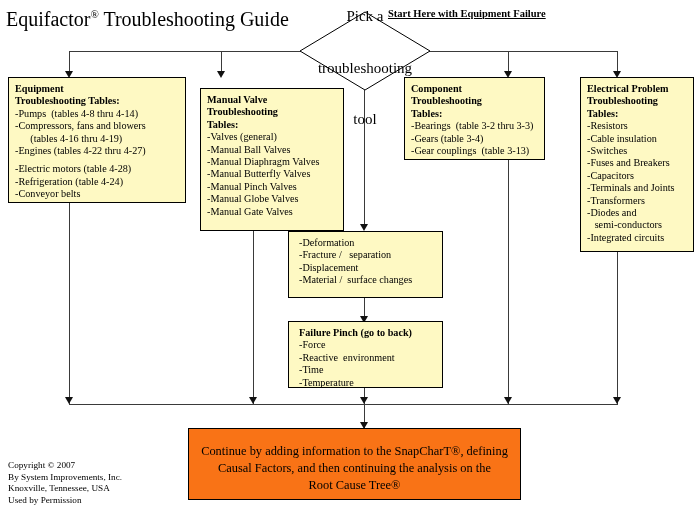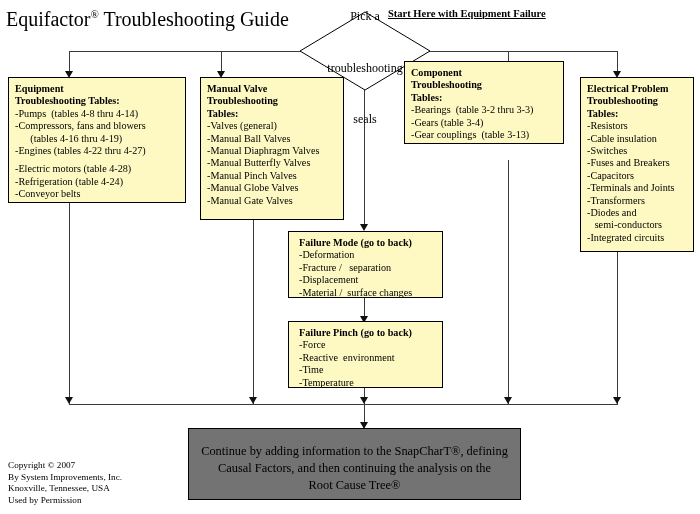--- a/index.html
+++ b/index.html
@@ -47,21 +47,21 @@
     padding: 5px 6px 4px 6px;
   }
   .box .hdr { font-weight: bold; }
   .box .ln { white-space: pre; }
   .box .blank { height: 6px; }
 
   .bigbox {
     position: absolute;
     border: 1px solid #000;
     box-sizing: border-box;
-    background: #737373;
+    background: #f97316;
     font-size: 12.4px;
     line-height: 17px;
     text-align: center;
     padding-top: 14px;
   }
 
   
   .diamond-wrap {
     position: absolute;
     left: 299px;
@@ -72,21 +72,21 @@
   .diamond-wrap svg { display: block; }
   .diamond-text {
     position: absolute;
     left: 0; top: 0;
     width: 132px;
     height: 80px;
     display: flex;
     flex-direction: column;
     align-items: center;
     justify-content: flex-start;
-    font-size: 12px;
+    font-size: 15px;
     line-height: 11.6px;
     text-align: center;
     gap: 40px;
   }
 
   
   .h {
     position: absolute;
     height: 0;
     border-top: 1px solid #3a3a3a;
@@ -162,51 +162,51 @@
   <div class="v" style="left:364px; top:404px; height:24px;"></div>
   <div class="arrow-d" style="left:360px; top:422px;"></div>
 
   <div class="diamond-wrap">
     <svg width="132" height="80" viewBox="0 0 132 80">
       <polygon points="66,1 131,40 66,79 1,40" fill="#ffffff" stroke="#000000" stroke-width="1"></polygon>
     </svg>
     <div class="diamond-text">
       <div>Pick a</div>
       <div>troubleshooting</div>
-      <div>seals</div>
+      <div>tool</div>
     </div>
   </div>
 
   <div class="box" style="left:8px; top:77px; width:178px; height:126px;">
     <div class="hdr">Equipment</div>
     <div class="hdr">Troubleshooting Tables:</div>
     <div class="ln">-Pumps  (tables 4-8 thru 4-14)</div>
     <div class="ln">-Compressors, fans and blowers</div>
     <div class="ln">      (tables 4-16 thru 4-19)</div>
     <div class="ln">-Engines (tables 4-22 thru 4-27)</div>
     <div class="blank"></div>
     <div class="ln">-Electric motors (table 4-28)</div>
     <div class="ln">-Refrigeration (table 4-24)</div>
     <div class="ln">-Conveyor belts</div>
   </div>
 
-  <div class="box" style="left:200px; top:77px; width:144px; height:143px;">
+  <div class="box" style="left:200px; top:88px; width:144px; height:143px;">
     <div class="hdr">Manual Valve</div>
     <div class="hdr">Troubleshooting</div>
     <div class="hdr">Tables:</div>
     <div class="ln">-Valves (general)</div>
     <div class="ln">-Manual Ball Valves</div>
     <div class="ln">-Manual Diaphragm Valves</div>
     <div class="ln">-Manual Butterfly Valves</div>
     <div class="ln">-Manual Pinch Valves</div>
     <div class="ln">-Manual Globe Valves</div>
     <div class="ln">-Manual Gate Valves</div>
   </div>
 
-  <div class="box" style="left:404px; top:61px; width:160px; height:83px;">
+  <div class="box" style="left:404px; top:77px; width:141px; height:83px;">
     <div class="hdr">Component</div>
     <div class="hdr">Troubleshooting</div>
     <div class="hdr">Tables:</div>
     <div class="ln">-Bearings  (table 3-2 thru 3-3)</div>
     <div class="ln">-Gears (table 3-4)</div>
     <div class="ln">-Gear couplings  (table 3-13)</div>
   </div>
 
   <div class="box" style="left:580px; top:77px; width:114px; height:175px;">
     <div class="hdr">Electrical Problem</div>
@@ -218,21 +218,20 @@
     <div class="ln">-Fuses and Breakers</div>
     <div class="ln">-Capacitors</div>
     <div class="ln">-Terminals and Joints</div>
     <div class="ln">-Transformers</div>
     <div class="ln">-Diodes and</div>
     <div class="ln">   semi-conductors</div>
     <div class="ln">-Integrated circuits</div>
   </div>
 
   <div class="box" style="left:288px; top:231px; width:155px; height:67px; padding-left:10px;">
-    <div class="hdr">Failure Mode (go to back)</div>
     <div class="ln">-Deformation</div>
     <div class="ln">-Fracture /   separation</div>
     <div class="ln">-Displacement</div>
     <div class="ln">-Material /  surface changes</div>
   </div>
 
   <div class="box" style="left:288px; top:321px; width:155px; height:67px; padding-left:10px;">
     <div class="hdr">Failure Pinch (go to back)</div>
     <div class="ln">-Force</div>
     <div class="ln">-Reactive  environment</div>

